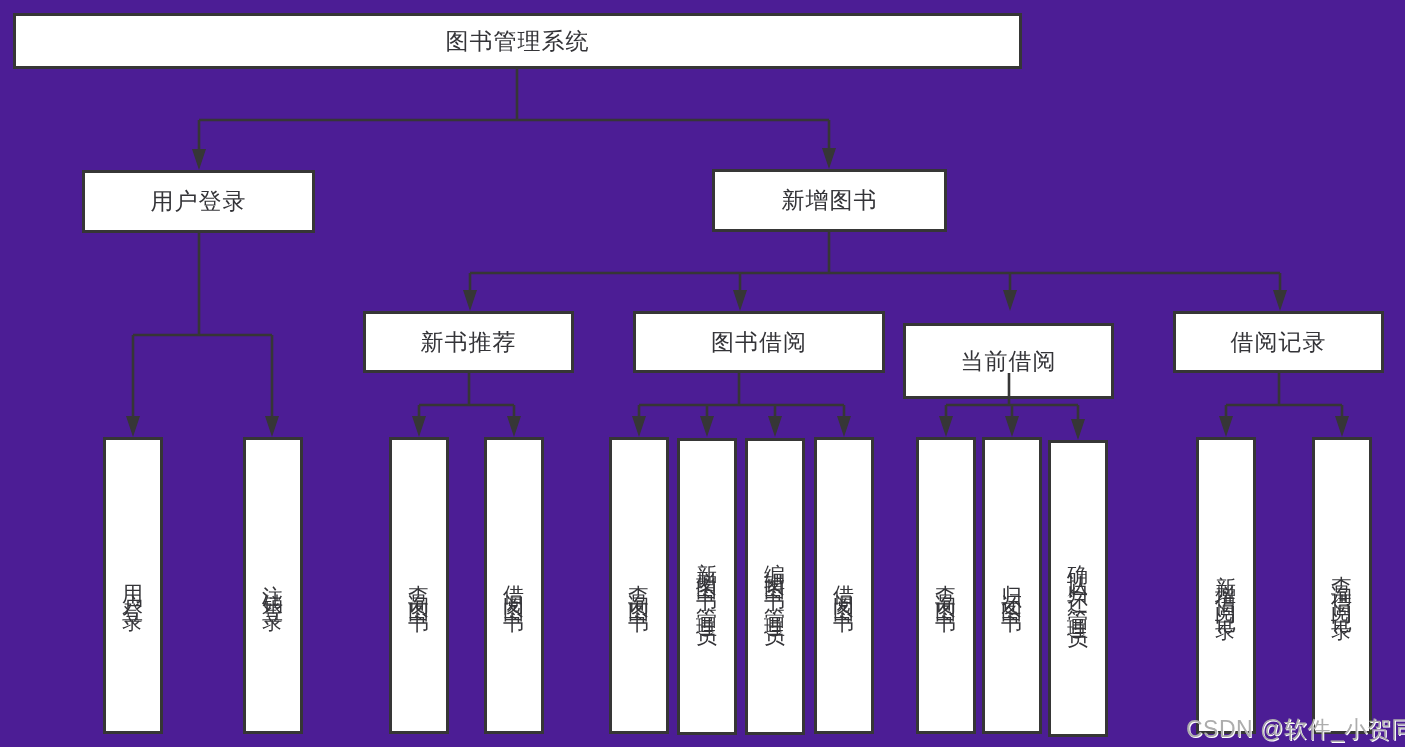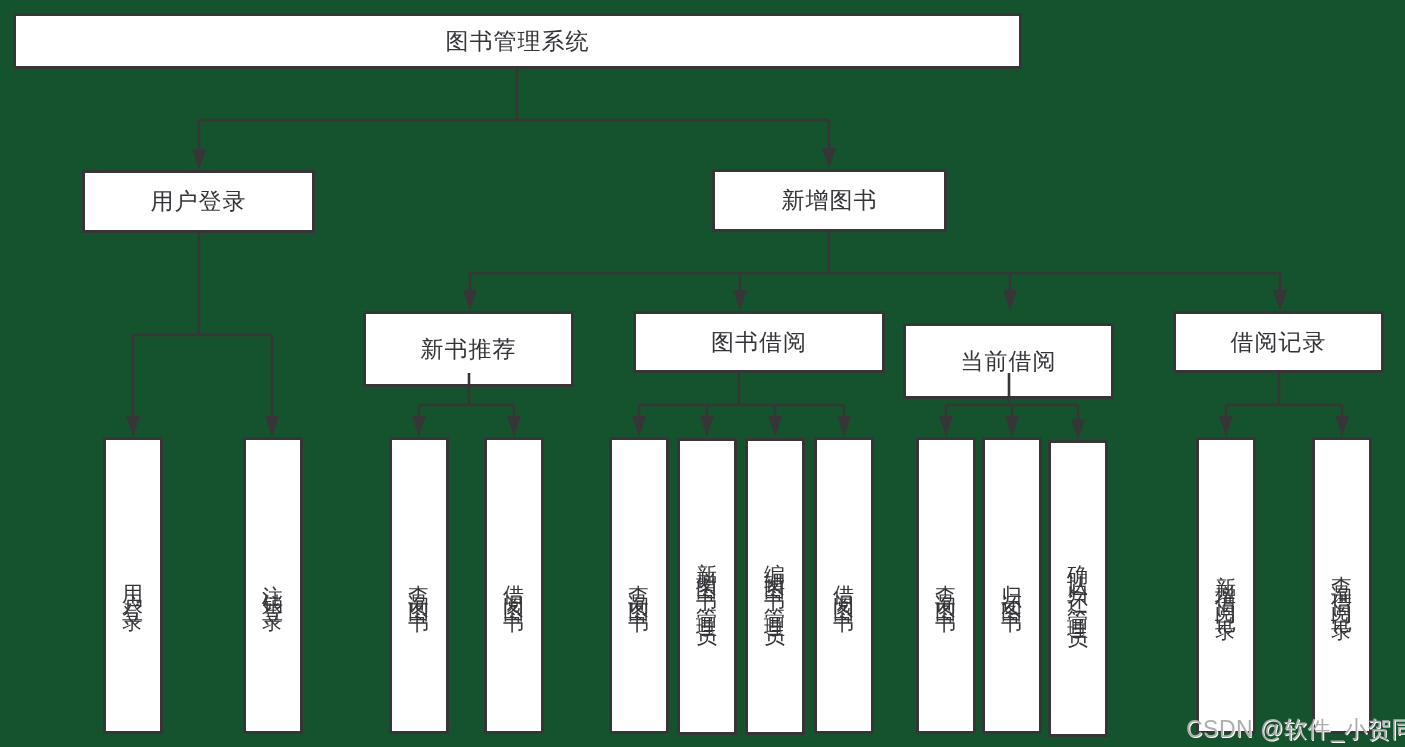--- a/index.html
+++ b/index.html
@@ -1,19 +1,19 @@
 <!DOCTYPE html>
 <html><head>
 <meta charset="utf-8">
 <style>
   html,body{margin:0;padding:0;background:#fff;}
   #canvas{
     position:relative;
     width:1405px;height:747px;
-    background:#14532d;
+    background:#4c1d95;
     font-family:"Liberation Sans","DejaVu Sans",sans-serif;
     overflow:hidden;
   }
   .box{
     position:absolute;
     background:#ffffff;
     border:3px solid #363636;
     box-sizing:border-box;
     display:flex;
     align-items:center;
@@ -97,21 +97,21 @@
       <polygon points="1219,416 1233,416 1226,437"></polygon>
       <polygon points="1335,416 1349,416 1342,437"></polygon>
     </g>
   </svg>
 
   <div class="box h-label" style="left:13px;top:13px;width:1009px;height:56px;">图书管理系统</div>
 
   <div class="box h-label" style="left:82px;top:170px;width:233px;height:63px;">用户登录</div>
   <div class="box h-label" style="left:712px;top:169px;width:235px;height:63px;">新增图书</div>
 
-  <div class="box h-label" style="left:363px;top:311px;width:211px;height:76px;">新书推荐</div>
+  <div class="box h-label" style="left:363px;top:311px;width:211px;height:62px;">新书推荐</div>
   <div class="box h-label" style="left:633px;top:311px;width:252px;height:62px;">图书借阅</div>
   <div class="box h-label" style="left:903px;top:311px;width:211px;height:76px;margin-top:12px;">当前借阅</div>
   <div class="box h-label" style="left:1173px;top:311px;width:211px;height:62px;">借阅记录</div>
 
   <div class="box leaf v-label" style="left:103px;top:437px;width:60px;height:297px;">用户登录</div>
   <div class="box leaf v-label" style="left:243px;top:437px;width:60px;height:297px;">注销登录</div>
 
   <div class="box leaf v-label" style="left:389px;top:437px;width:60px;height:297px;">查询图书</div>
   <div class="box leaf v-label" style="left:484px;top:437px;width:60px;height:297px;">借阅图书</div>
 

